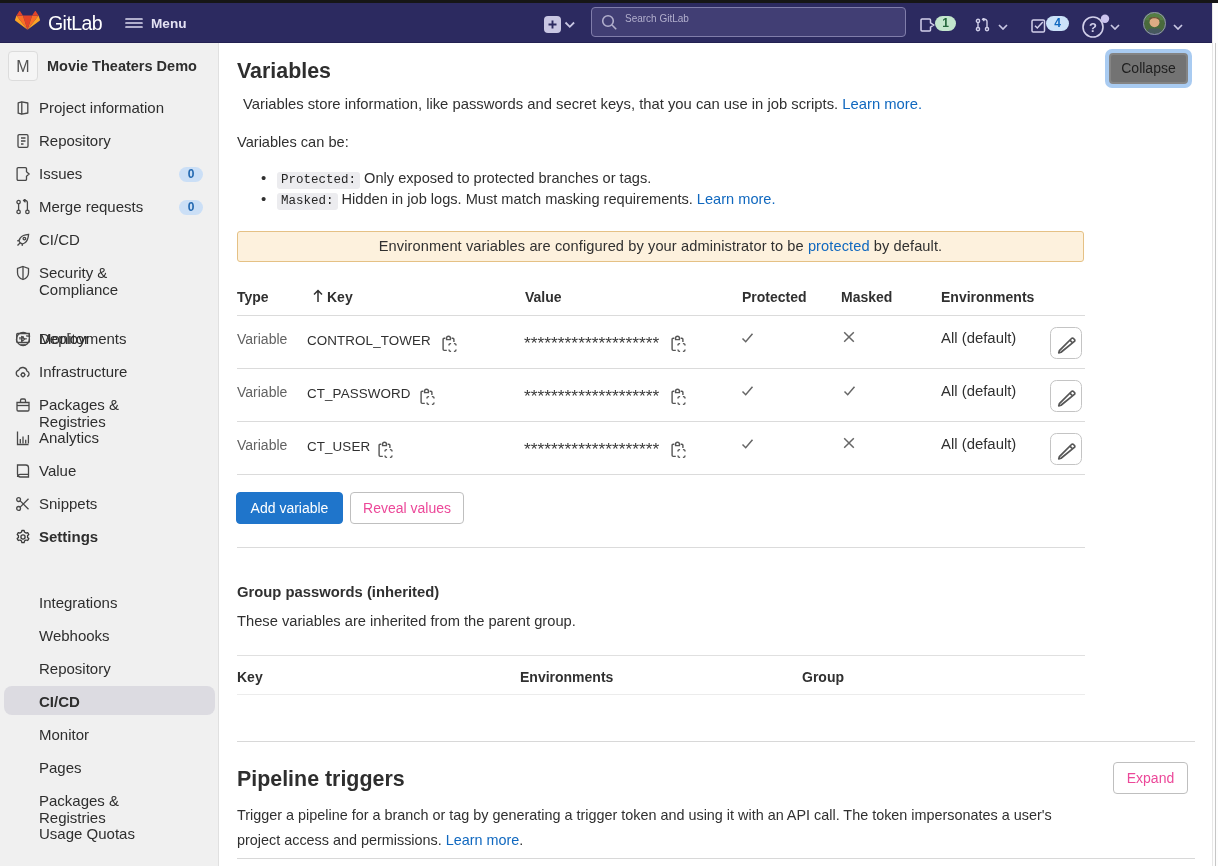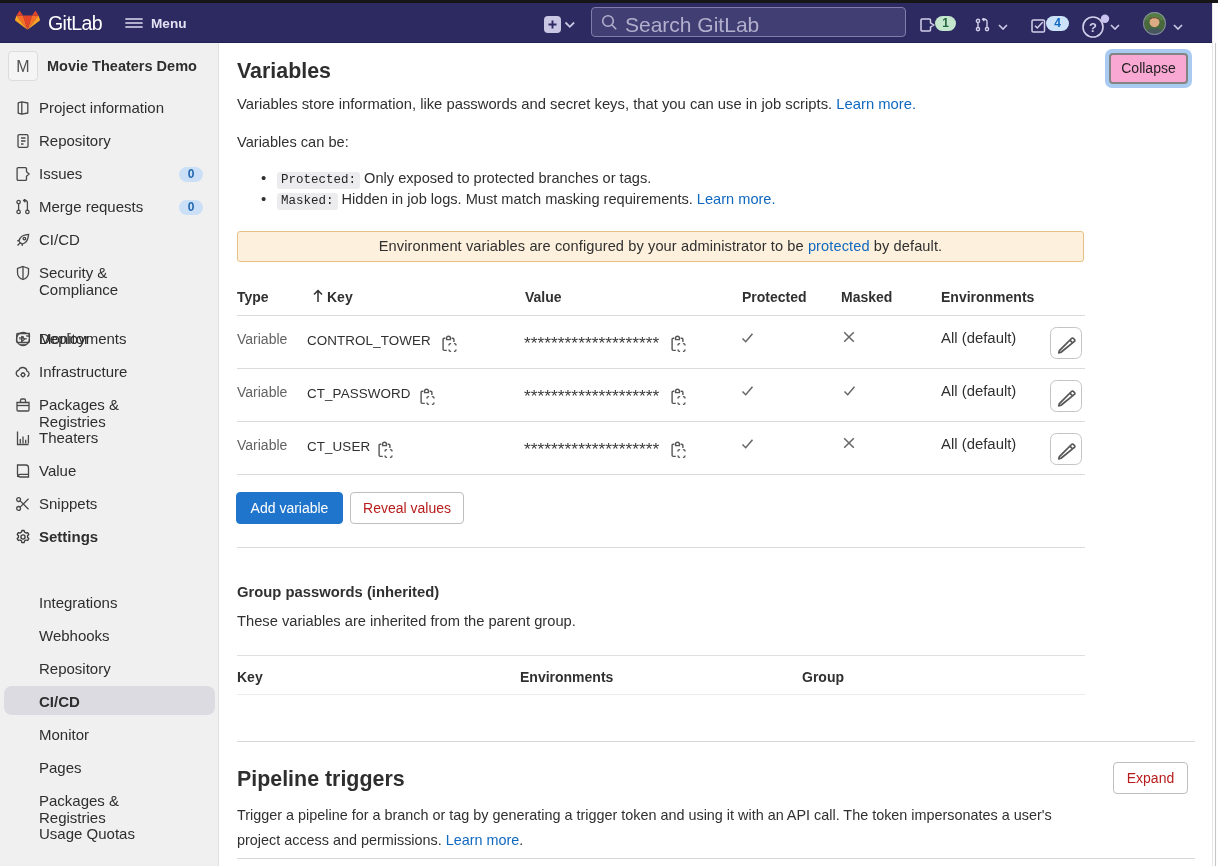--- a/index.html
+++ b/index.html
@@ -12,42 +12,42 @@
   #topstrip { left:0; top:0; width:1218px; height:3px; background:#161616; }
   #navbar { left:0; top:3px; width:1212px; height:40px; background:#2c2a60; border-bottom:1px solid #232152; }
   #navbar .logo { left:15px; top:8px; }
   #navbar .brand { left:48px; top:8.5px; color:#fff; font-size:19.5px; letter-spacing:-0.55px; }
   #navbar .burger { left:125px; top:15px; }
   #navbar .menu { left:151px; top:12.5px; color:#e3e1f3; font-weight:bold; font-size:13.6px; }
   .plusbox { left:543px; top:12px; }
   .nav-chev { width:10px; height:6px; }
   #searchbox { left:591px; top:3.5px; width:315px; height:30px; background:#413e74; border:1px solid #807daa; border-radius:4px; }
   #searchbox .mag { position:absolute; left:9px; top:6px; }
-  #searchbox .ph { position:absolute; left:33px; top:5px; color:#b2afcd; font-size:21px; }
+  #searchbox .ph { position:absolute; left:33px; top:5px; color:#b2afcd; font-size:10px; }
   .pill { border-radius:8px; font-size:12px; font-weight:bold; text-align:center; line-height:15px; height:15px; }
   .pill-green { background:#c3e6cd; color:#24663b; }
   .pill-blue  { background:#cbe2f9; color:#1068bf; }
 
   
   #sidebar { left:0; top:43px; width:219px; height:823px; background:#f0f0f0; border-right:1px solid #e0e0e0; }
   #sidebar .proj-avatar { position:absolute; left:8px; top:8px; width:30px; height:30px; background:#f5f5f5; border:1px solid #dcdcdc; border-radius:4px; color:#525252; font-size:16px; text-align:center; line-height:29px; }
   #sidebar .proj-name { position:absolute; left:47px; top:15px; font-weight:bold; font-size:14.5px; color:#2e2e2e; }
   .sitem { position:absolute; left:0; width:187px; height:33px; }
   .sitem .sicon { position:absolute; left:15px; top:8px; width:16px; height:16px; }
   .sitem .slabel { position:absolute; left:39px; top:7px; font-size:15px; color:#2e2e2e; }
   .sitem .sbadge { position:absolute; left:179px; top:9px; width:24px; height:15px; background:#cbdff6; border-radius:8px; color:#2268b0; font-weight:bold; font-size:12px; text-align:center; line-height:15px; }
   .active-pill { position:absolute; left:4px; width:211px; height:29px; background:#dcdbe1; border-radius:8px; }
 
   
   #content { left:220px; top:43px; width:992px; height:576px; background:#fff; }
   .link { color:#1068bf; text-decoration:none; }
   h4.sect { font-size:21.4px; font-weight:bold; color:#2e2e2e; }
   .codechip { font-family:"Liberation Mono", monospace; font-size:12.5px; background:#ececef; color:#252525; border-radius:3px; padding:1px 4px 2px; }
   .btn { display:inline-block; border-radius:4px; font-size:14px; text-align:center; }
-  .btn-default { background:#fff; border:1px solid #bfbfbf; color:#b91c1c; }
+  .btn-default { background:#fff; border:1px solid #bfbfbf; color:#ec4899; }
   .btn-blue { background:#1f75cb; border:1px solid #1f75cb; color:#fff; }
   .hr { position:absolute; height:1px; background:#dbdbdb; }
   .thead { font-weight:bold; color:#303030; font-size:14px; }
   .muted { color:#626262; }
   .iconbtn { position:absolute; width:32px; height:32px; border:1px solid #c4c4c4; border-radius:6.5px; background:#fff; }
 
   
   #scrollstrip { left:1212px; top:3px; width:6px; height:863px; background:#fdfdfd; border-left:1px solid #e7e7e7; }
   #rightedge { left:1215px; top:43px; width:1px; height:823px; background:#c6c6c6; }
 </style>
@@ -285,21 +285,21 @@
       </svg>
     <div class="slabel">Packages &amp; Registries</div>
   </div>
   <div class="sitem" style="top:378.5px;">
     <svg class="sicon" viewBox="0 0 16 16">
         <g fill="none" stroke="#484848" stroke-width="1.3">
           <path d="M2.5 1.5v13h11"></path>
           <path d="M5.3 13.5V9M8 13.5V6.5M10.7 13.5V9.8M13.4 13.5V5"></path>
         </g>
       </svg>
-    <div class="slabel">Theaters</div>
+    <div class="slabel">Analytics</div>
   </div>
   <div class="sitem" style="top:411.5px;">
     <svg class="sicon" viewBox="0 0 16 16">
         <g fill="none" stroke="#484848" stroke-width="1.3">
           <path d="M2.5 2h8.3a2.7 2.7 0 012.7 2.7V14H5.2a2.7 2.7 0 01-2.7-2.7z"></path>
           <path d="M13.5 11.3H5.4a2.9 2.9 0 00-2.9 2.7"></path>
         </g>
       </svg>
     <div class="slabel">Value</div>
   </div>
@@ -346,23 +346,23 @@
     </div>
   <div class="sitem" style="top:774.5px;">
       <div class="slabel">Usage Quotas</div>
     </div>
 </div>
 
 <div id="content" class="abs">
   <h4 class="sect abs" style="left:17px; top:16px;">Variables</h4>
 
   <div class="abs" style="left:885px; top:6px; width:87px; height:39px; background:#a9cbf1; border-radius:7px;"></div>
-  <div class="abs" style="left:889px; top:10px; width:79px; height:31px; background:#f9a8d4; border:2px solid #848484; border-radius:4px; text-align:center; line-height:27px; font-size:14px; color:#1f1f1f;">Collapse</div>
-
-  <div class="abs" style="left:17px; top:52.5px; font-size:14.8px;">Variables store information, like passwords and secret keys, that you can use in job scripts. <a class="link" href="#">Learn more.</a></div>
+  <div class="abs" style="left:889px; top:10px; width:79px; height:31px; background:#737373; border:2px solid #848484; border-radius:4px; text-align:center; line-height:27px; font-size:14px; color:#1f1f1f;">Collapse</div>
+
+  <div class="abs" style="left:23px; top:52.5px; font-size:14.8px;">Variables store information, like passwords and secret keys, that you can use in job scripts. <a class="link" href="#">Learn more.</a></div>
 
   <div class="abs" style="left:17px; top:91px; font-size:14.6px;">Variables can be:</div>
 
   <div class="abs" style="left:57px; top:127px; font-size:14.6px;"><span style="position:absolute; left:-16px; top:-1px; font-size:15px;">•</span><span class="codechip">Protected:</span> Only exposed to protected branches or tags.</div>
   <div class="abs" style="left:57px; top:148px; font-size:14.6px;"><span style="position:absolute; left:-16px; top:-1px; font-size:15px;">•</span><span class="codechip">Masked:</span> Hidden in job logs. Must match masking requirements. <a class="link" href="#">Learn more.</a></div>
 
   <div class="abs" style="left:17px; top:188px; width:847px; height:31px; background:#fdf1dd; border:1px solid #e5c185; border-radius:3px; text-align:center; line-height:29px; font-size:14.6px; letter-spacing:0.1px;">Environment variables are configured by your administrator to be <a class="link" href="#">protected</a> by default.</div>
 
   <div class="abs thead" style="left:17px; top:246px;">Type</div>
   <div class="abs" style="left:92px; top:246px;">

